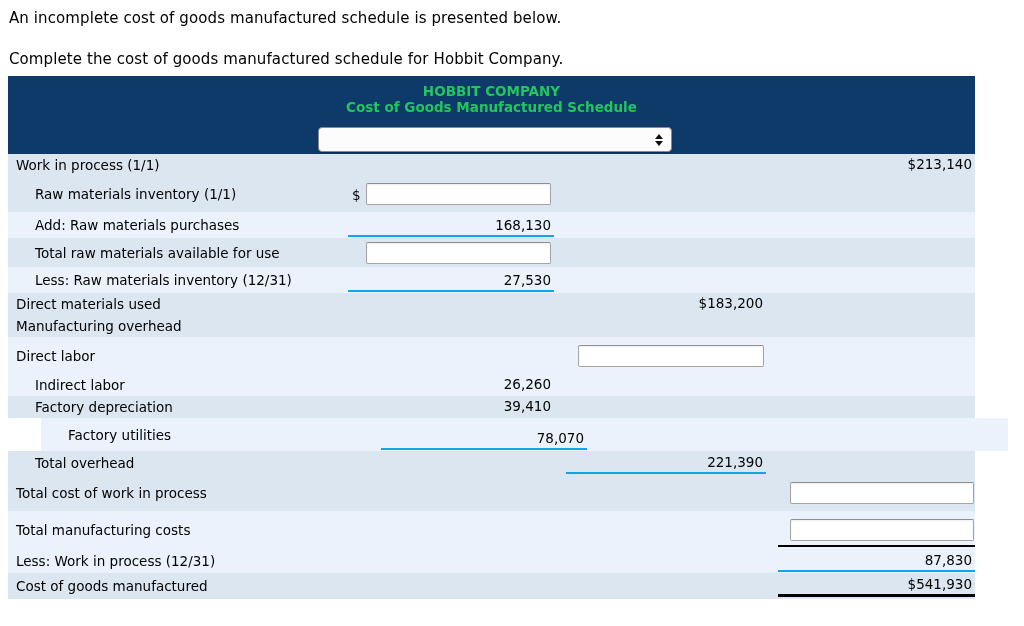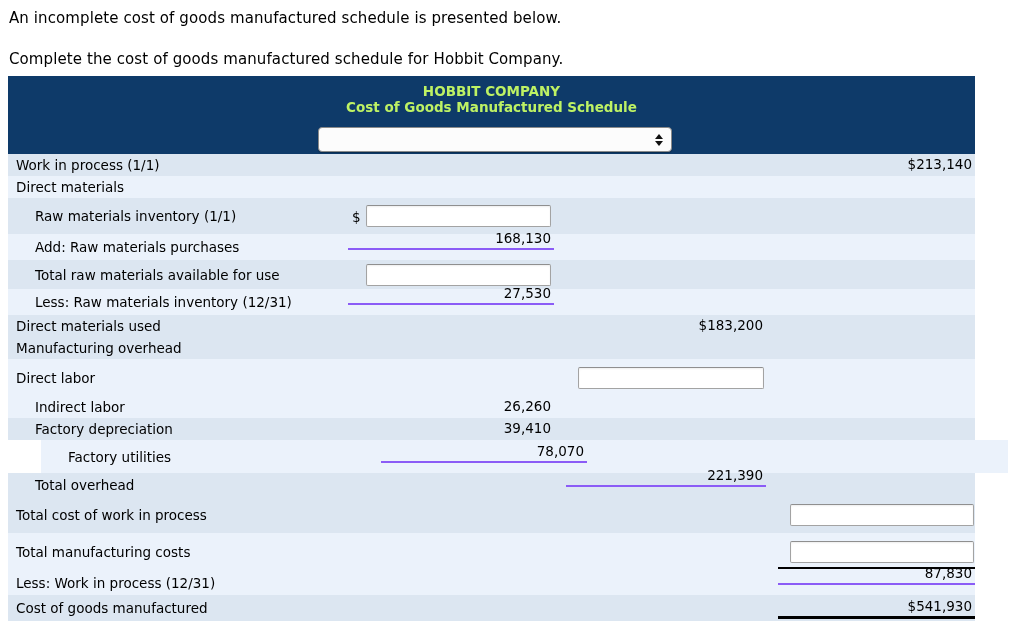--- a/index.html
+++ b/index.html
@@ -10,21 +10,21 @@
     -webkit-font-smoothing:antialiased;
   }
   .intro{padding:9px 0 0 9px;}
   .intro p{margin:0 0 23px 0;font-size:15px;letter-spacing:.1px;}
 
   .sched{
     position:absolute;left:8px;top:76px;width:967px;
   }
   .sched-header{
     position:relative;height:78px;background:var(--navy,#0e3a69);
-    text-align:center;color:#bef264;
+    text-align:center;color:#22c55e;
   }
   .sched-title{padding-top:7px;font-weight:bold;font-size:13.5px;line-height:16px;}
   .sched-subtitle{font-weight:bold;font-size:13.5px;line-height:16px;}
   .select-wrap{
     position:absolute;left:310px;top:51px;width:354px;height:25px;
     background:#fcfcfc;border:1px solid #8a8a8a;border-radius:4px;
     box-shadow:0 1px 1px rgba(0,0,0,.25);
     box-sizing:border-box;cursor:default;
   }
   .select-arrows{
@@ -38,21 +38,21 @@
   .row.dark{background:var(--rowdark,#dce6f1);}
   .row.light{background:var(--rowlight,#ebf2fb);}
   .lbl{position:absolute;left:8px;top:50%;transform:translateY(-50%);white-space:nowrap;font-size:13.5px;}
   .lbl.ind{left:27px;}
 
   .amt{
     position:absolute;bottom:3px;height:18px;line-height:18px;
     text-align:right;padding-right:3px;box-sizing:border-box;
     font-size:13.5px;white-space:nowrap;
   }
-  .amt.u{border-bottom:2px solid #8b5cf6;bottom:10px;height:20px;line-height:17px;}
+  .amt.u{border-bottom:2px solid #0ea5e9;bottom:1px;height:20px;line-height:17px;}
   .amt.thick{border-bottom:3.5px solid #000;bottom:2px;height:21px;line-height:16px;}
 
   .c1{left:340px;width:206px;}
   .c2{left:558px;width:200px;}
   .c3{left:770px;width:197px;}
 
   .inp{
     position:absolute;top:50%;transform:translateY(-50%);
     height:22px;box-sizing:border-box;background:#fff;
     border:1px solid #a3a3a3;border-top-color:#8f8f8f;border-radius:2px;
@@ -82,23 +82,20 @@
       <span class="select-arrows">
         <span class="tri-up"></span>
         <span class="tri-down"></span>
       </span>
     </div>
   </div>
   <div id="rows">
       <div class="row dark" style="height: 22px;">
         <div class="lbl">Work in process (1/1)</div>
         <div class="amt c3">$213,140</div>
-      </div>
-      <div class="row light" style="height: 22px;">
-        <div class="lbl">Direct materials</div>
       </div>
       <div class="row dark" style="height: 36px;">
         <div class="lbl ind">Raw materials inventory (1/1)</div>
         <span class="dollar">$</span>
         <input type="text" class="inp in1" style="">
       </div>
       <div class="row light" style="height: 26px;">
         <div class="lbl ind">Add: Raw materials purchases</div>
         <div class="amt c1 u">168,130</div>
       </div>

